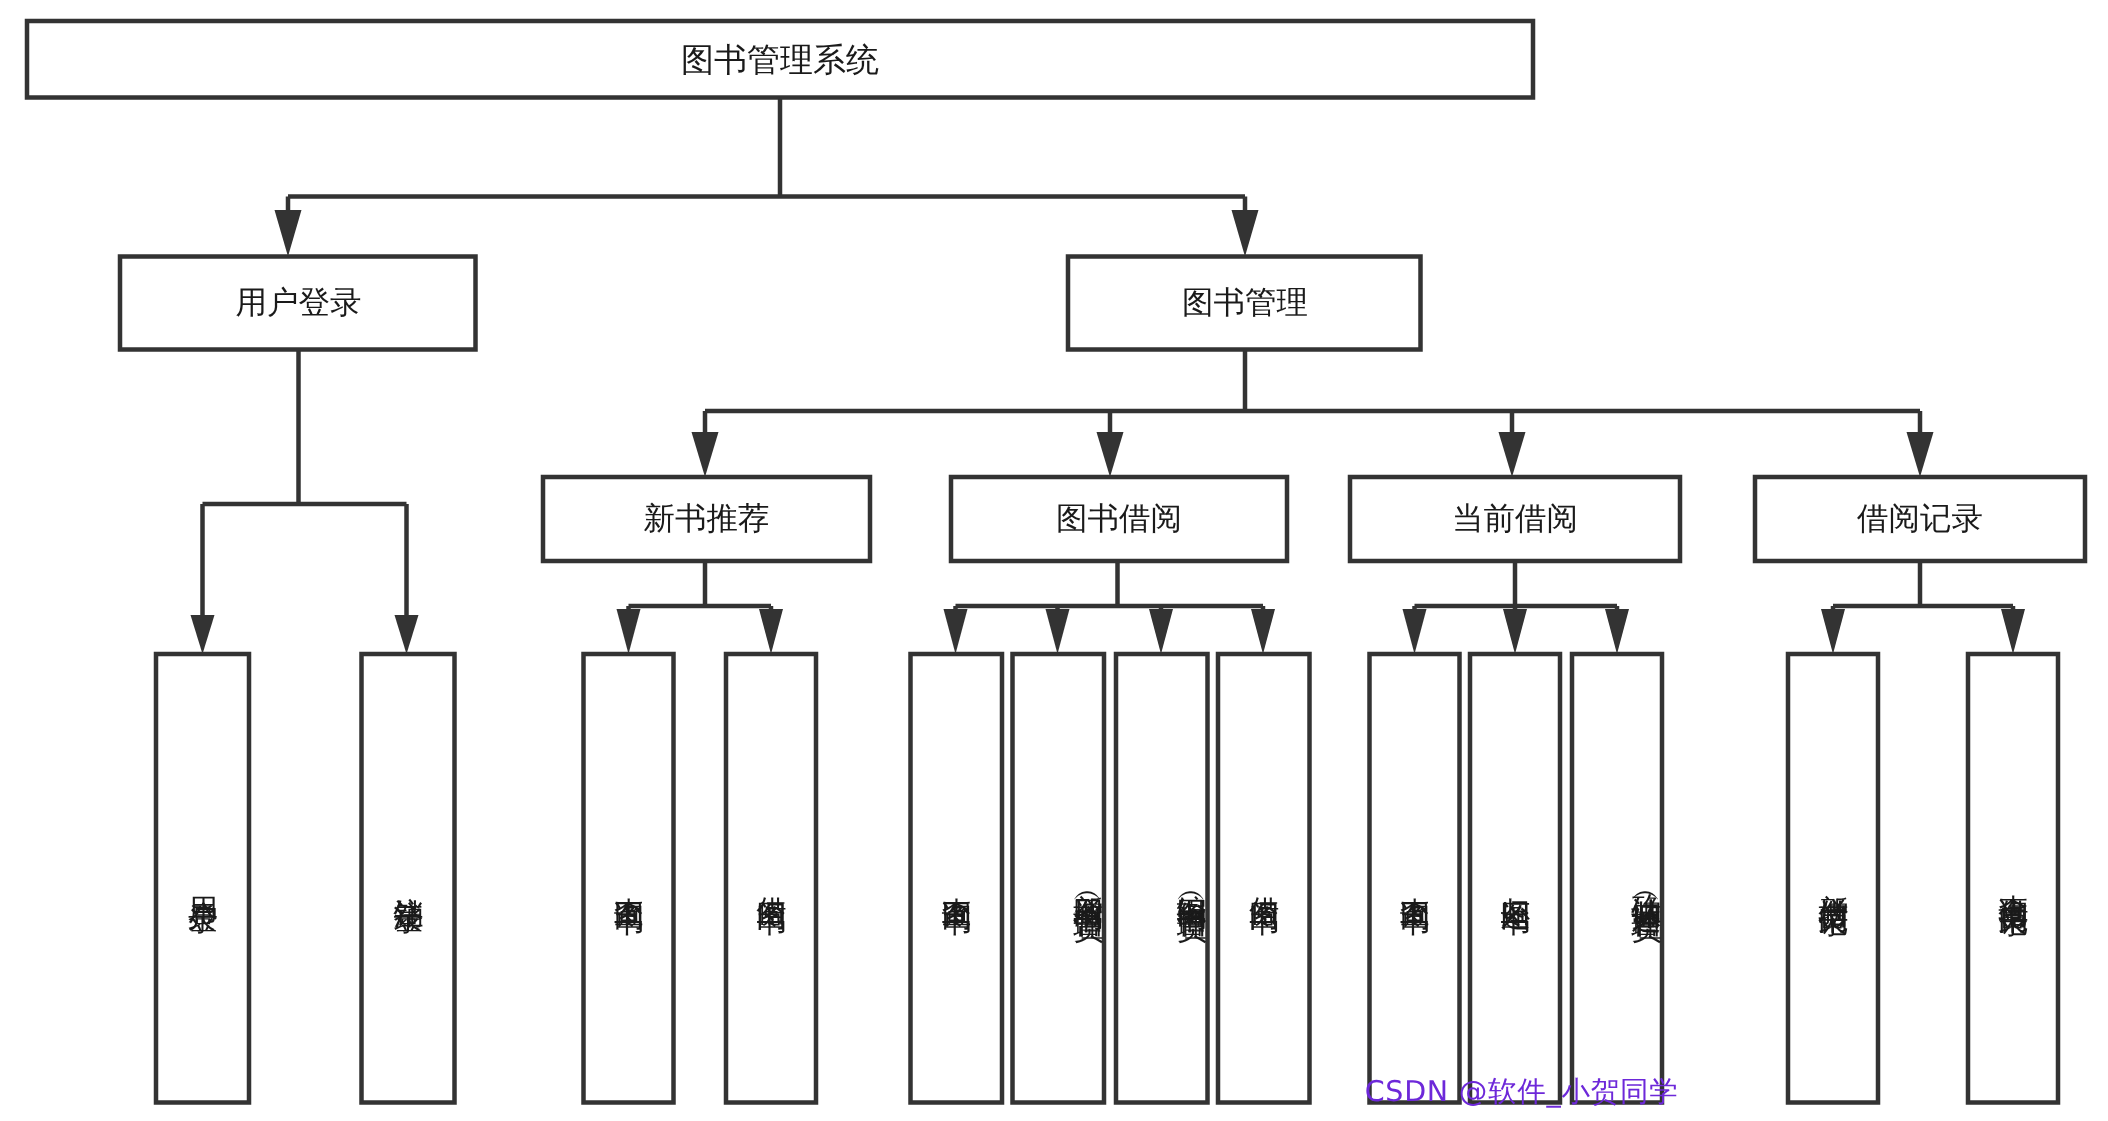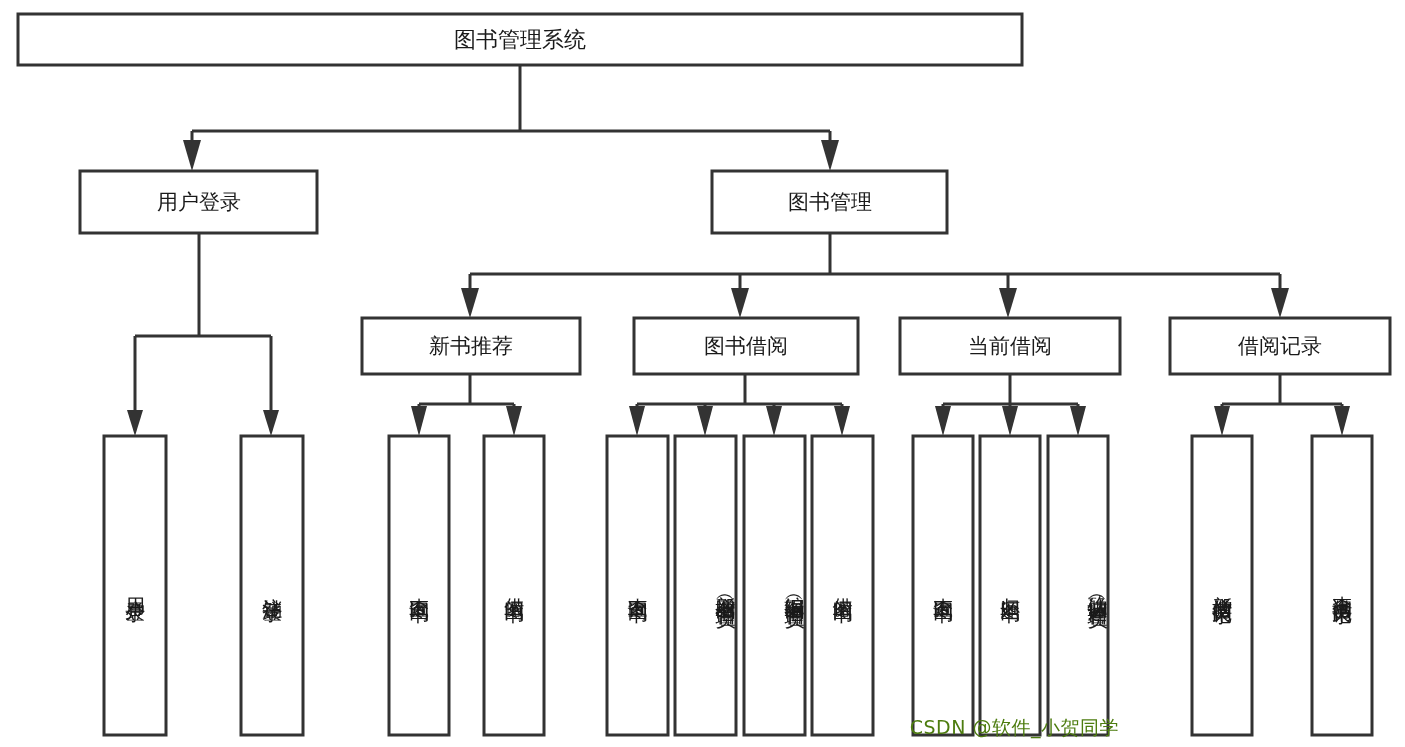--- a/index.html
+++ b/index.html
@@ -63,21 +63,21 @@
     justify-content: center;
     white-space: nowrap;
     pointer-events: none;
   }
   .watermark {
     position: absolute;
     right: 10px;
     bottom: 6px;
     font-family: "DejaVu Sans", "Liberation Sans", sans-serif;
     font-size: 19px;
-    color: #4d7c0f;
+    color: #6d28d9;
     letter-spacing: 0.5px;
     white-space: nowrap;
   }
 </style>
 </head>
 <body>
 
 <div id="diagram-root">
 
   <svg id="flowchart" viewBox="0 0 1405 747" xmlns="http://www.w3.org/2000/svg">

